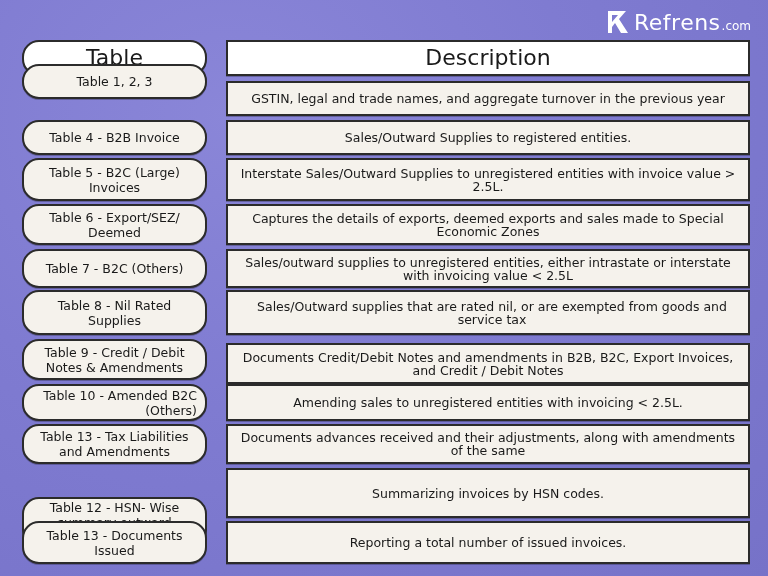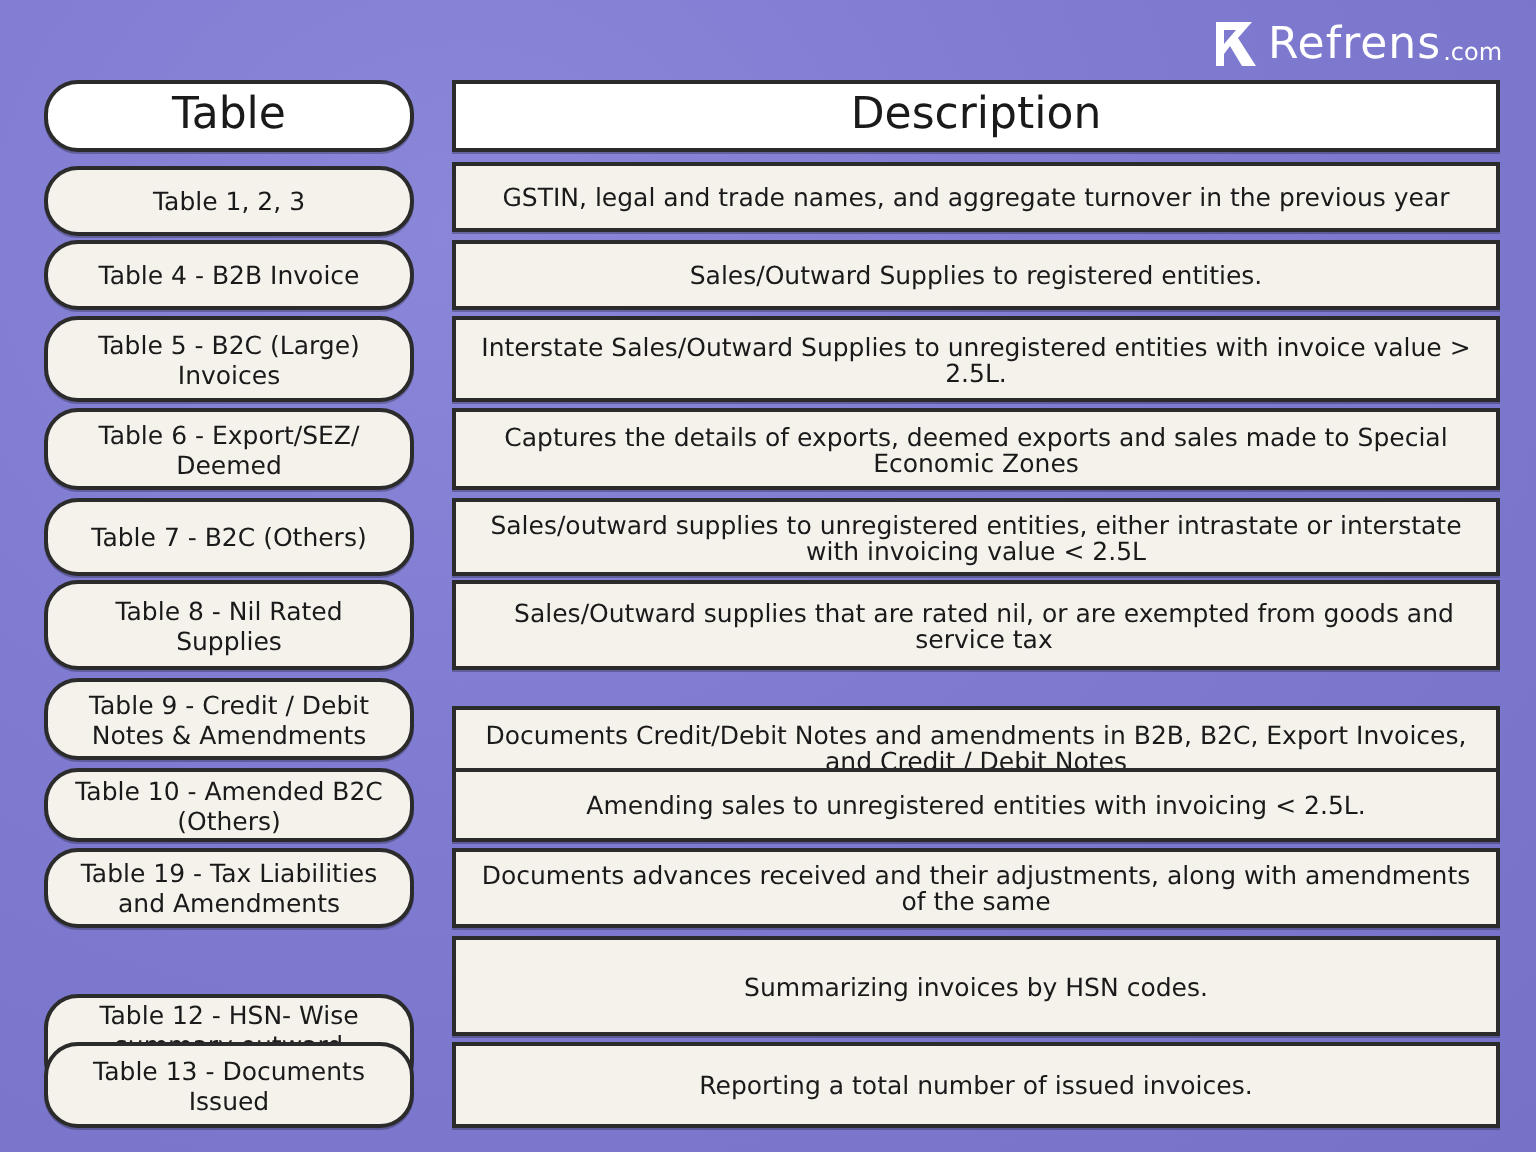--- a/index.html
+++ b/index.html
@@ -45,44 +45,44 @@
       <path d="M2 1 H20 L13 9 L22 23 H15 L9 13 L6 17 V23 H2 Z M6 5 V12 L12 5 Z" fill="#ffffff" fill-rule="evenodd"></path>
     </svg>
   </span>
   <span class="brand">Refrens</span>
   <span class="tld">.com</span>
 </div>
 
 <div class="cell head left" style="top:40px;height:36px;">Table</div>
 <div class="cell head right" style="top:40px;height:36px;text-align:right;">Description</div>
 
-<div class="cell left body-cell" style="top:83px;height:35px;">Table 1, 2, 3</div>
+<div class="cell left body-cell" style="top:64px;height:35px;">Table 1, 2, 3</div>
 <div class="cell right body-cell" style="top:81px;height:35px;">GSTIN, legal and trade names, and aggregate turnover in the previous year</div>
 
 <div class="cell left body-cell" style="top:120px;height:35px;text-align:right;">Table 4  - B2B Invoice</div>
 <div class="cell right body-cell" style="top:120px;height:35px;">Sales/Outward Supplies to registered entities.</div>
 
 <div class="cell left body-cell" style="top:158px;height:43px;">Table 5  - B2C (Large) Invoices</div>
 <div class="cell right body-cell" style="top:158px;height:43px;">Interstate Sales/Outward Supplies to unregistered entities with invoice value &gt; 2.5L.</div>
 
 <div class="cell left body-cell" style="top:204px;height:41px;">Table 6 - Export/SEZ/ Deemed</div>
 <div class="cell right body-cell" style="top:204px;height:41px;">Captures the details of exports, deemed exports and sales made to Special Economic Zones</div>
 
 <div class="cell left body-cell" style="top:249px;height:39px;">Table 7  - B2C (Others)</div>
 <div class="cell right body-cell" style="top:249px;height:39px;">Sales/outward supplies to unregistered entities, either intrastate or interstate with invoicing value &lt; 2.5L</div>
 
 <div class="cell left body-cell" style="top:290px;height:45px;">Table 8 -  Nil Rated Supplies</div>
 <div class="cell right body-cell" style="top:290px;height:45px;padding-left:16px;">Sales/Outward supplies that are rated nil, or are exempted from goods and service tax</div>
 
 <div class="cell left body-cell" style="top:339px;height:41px;">Table 9 - Credit / Debit Notes &amp; Amendments</div>
-<div class="cell right body-cell" style="top:353px;height:41px;">Documents Credit/Debit Notes and amendments in B2B, B2C, Export Invoices, and Credit / Debit Notes</div>
+<div class="cell right body-cell" style="top:343px;height:41px;">Documents Credit/Debit Notes and amendments in B2B, B2C, Export Invoices, and Credit / Debit Notes</div>
 
-<div class="cell left body-cell" style="top:384px;height:37px;">Table 10 - Amended B2C (Others)</div>
+<div class="cell left body-cell" style="top:384px;height:37px;text-align:right;">Table 10 - Amended B2C (Others)</div>
 <div class="cell right body-cell" style="top:384px;height:37px;">Amending sales to unregistered entities with invoicing &lt; 2.5L.</div>
 
-<div class="cell left body-cell" style="top:424px;height:40px;">Table 19 - Tax Liabilities and Amendments</div>
+<div class="cell left body-cell" style="top:424px;height:40px;">Table 13 - Tax Liabilities and Amendments</div>
 <div class="cell right body-cell" style="top:424px;height:40px;">Documents advances received and their adjustments, along with amendments of the same</div>
 
 <div class="cell left body-cell" style="top:468px;height:50px;margin-top:29px;">Table 12 - HSN- Wise summary outward supplies</div>
 <div class="cell right body-cell" style="top:468px;height:50px;">Summarizing invoices by HSN codes.</div>
 
 <div class="cell left body-cell" style="top:521px;height:43px;">Table 13 -  Documents Issued</div>
 <div class="cell right body-cell" style="top:521px;height:43px;">Reporting a total number of issued invoices.</div>
 
 </body></html>

